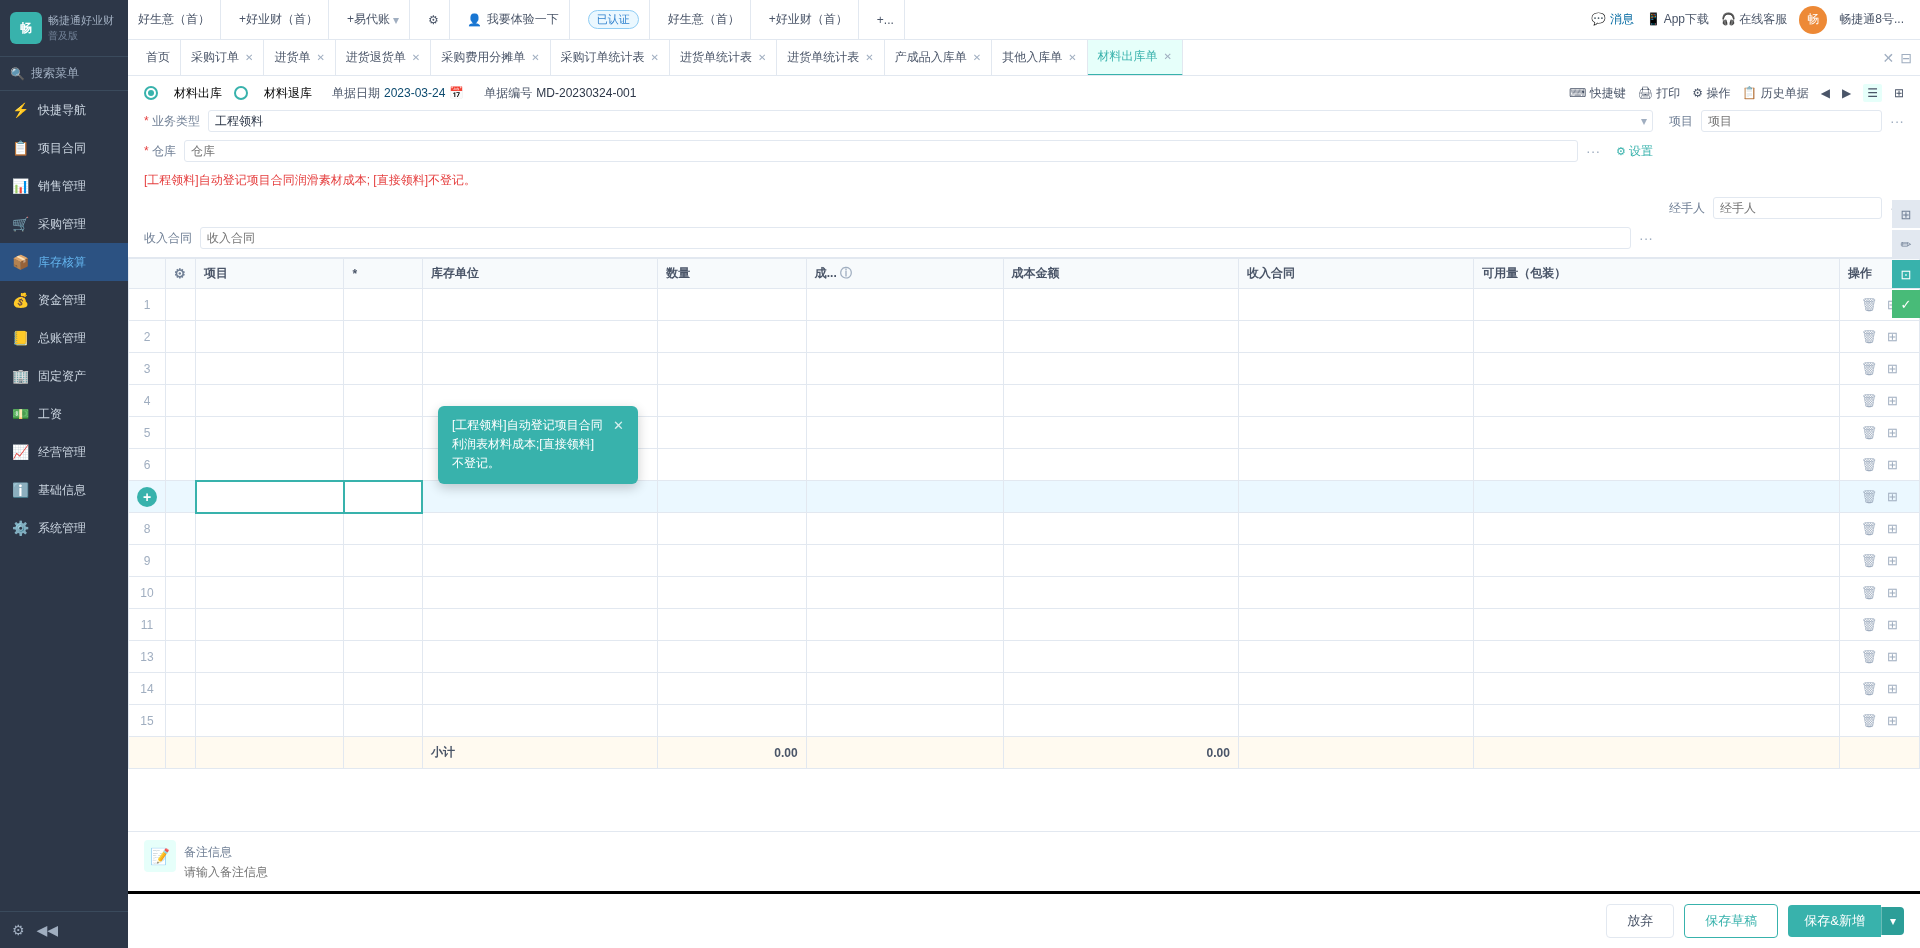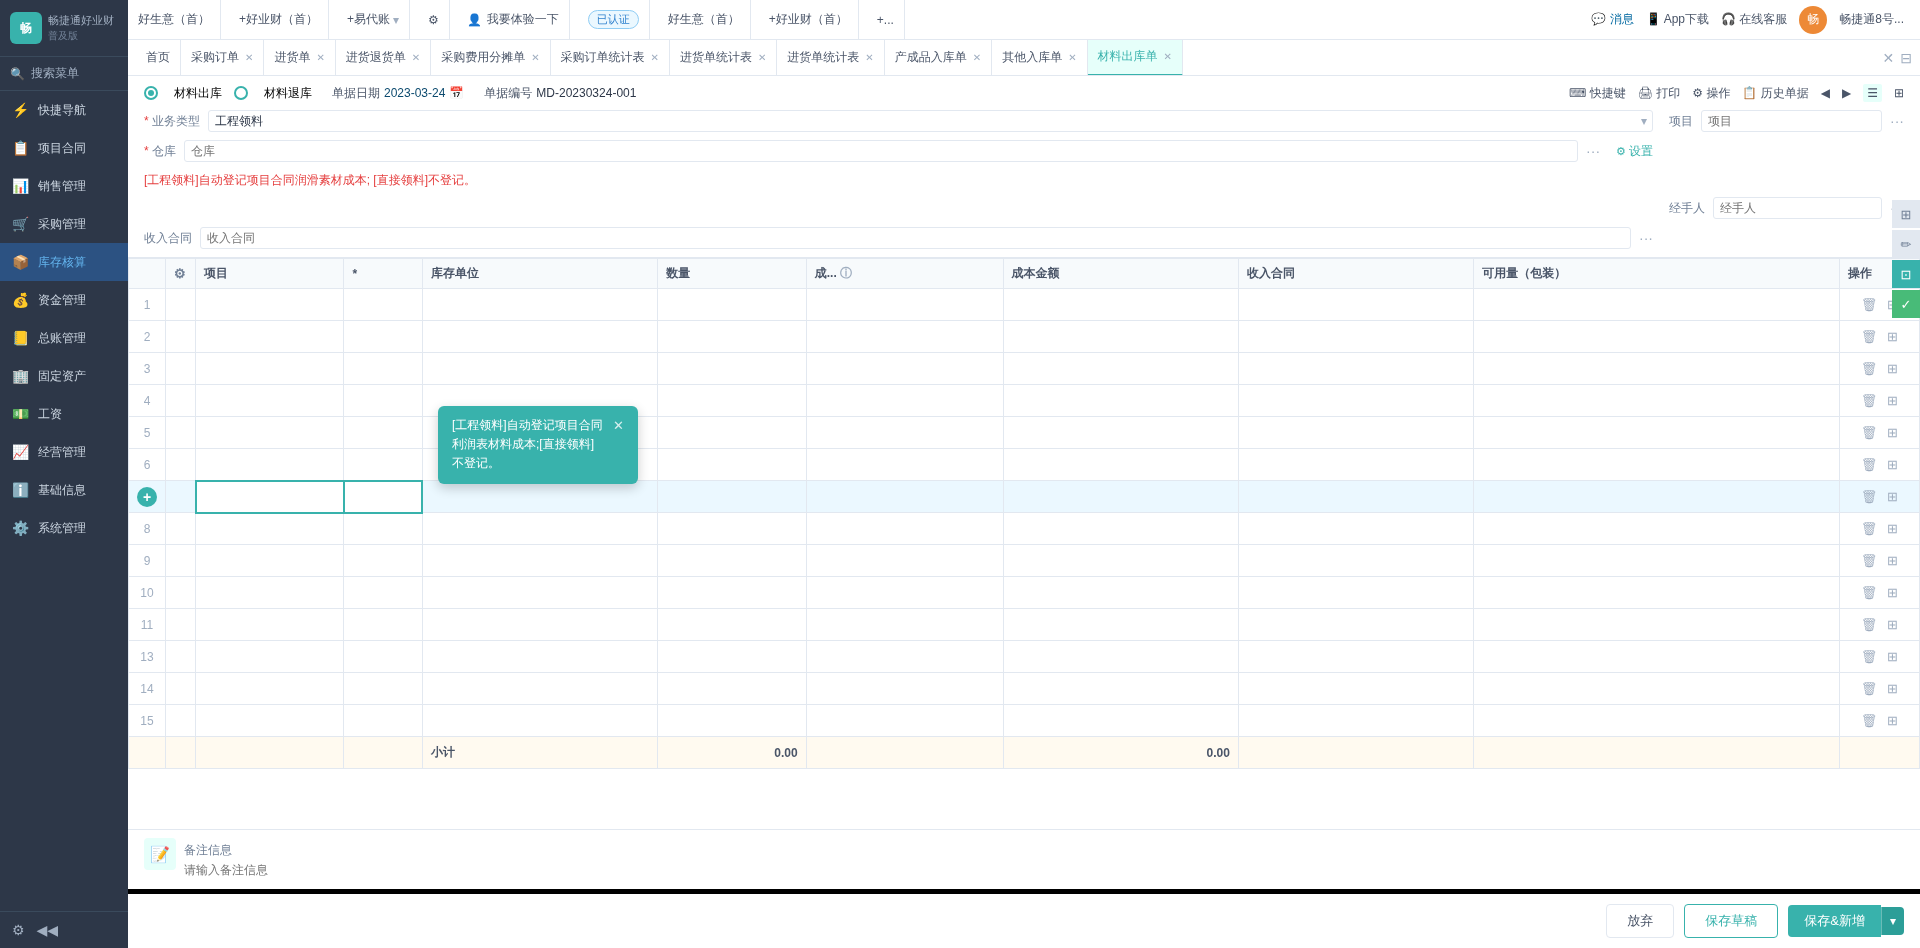--- a/index.html
+++ b/index.html
@@ -339,21 +339,21 @@
       outline: none;
       color: #a0aec0;
       font-size: 12px;
       padding: 4px 0;
       background: transparent;
     }
 
     
     .footer-actions {
       background: #fff;
-      border-top: 5px solid #000000;
+      border-top: 3px solid #000000;
       padding: 10px 16px;
       display: flex;
       justify-content: flex-end;
       gap: 10px;
       flex-shrink: 0;
     }
     .btn {
       padding: 7px 20px;
       border-radius: 4px;
       cursor: pointer;

